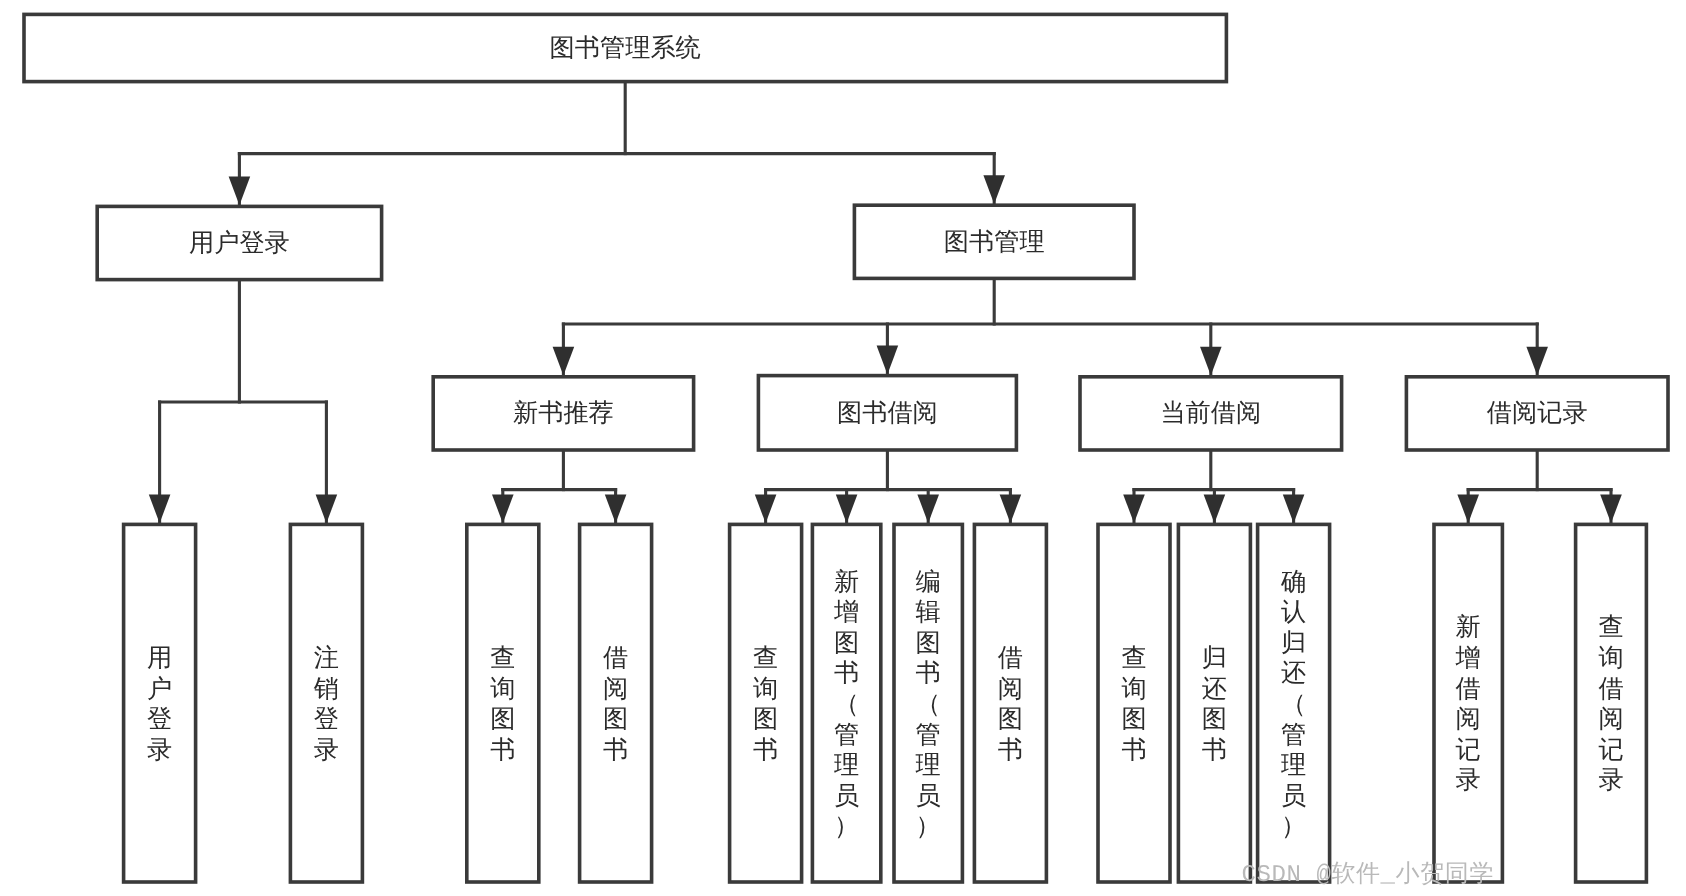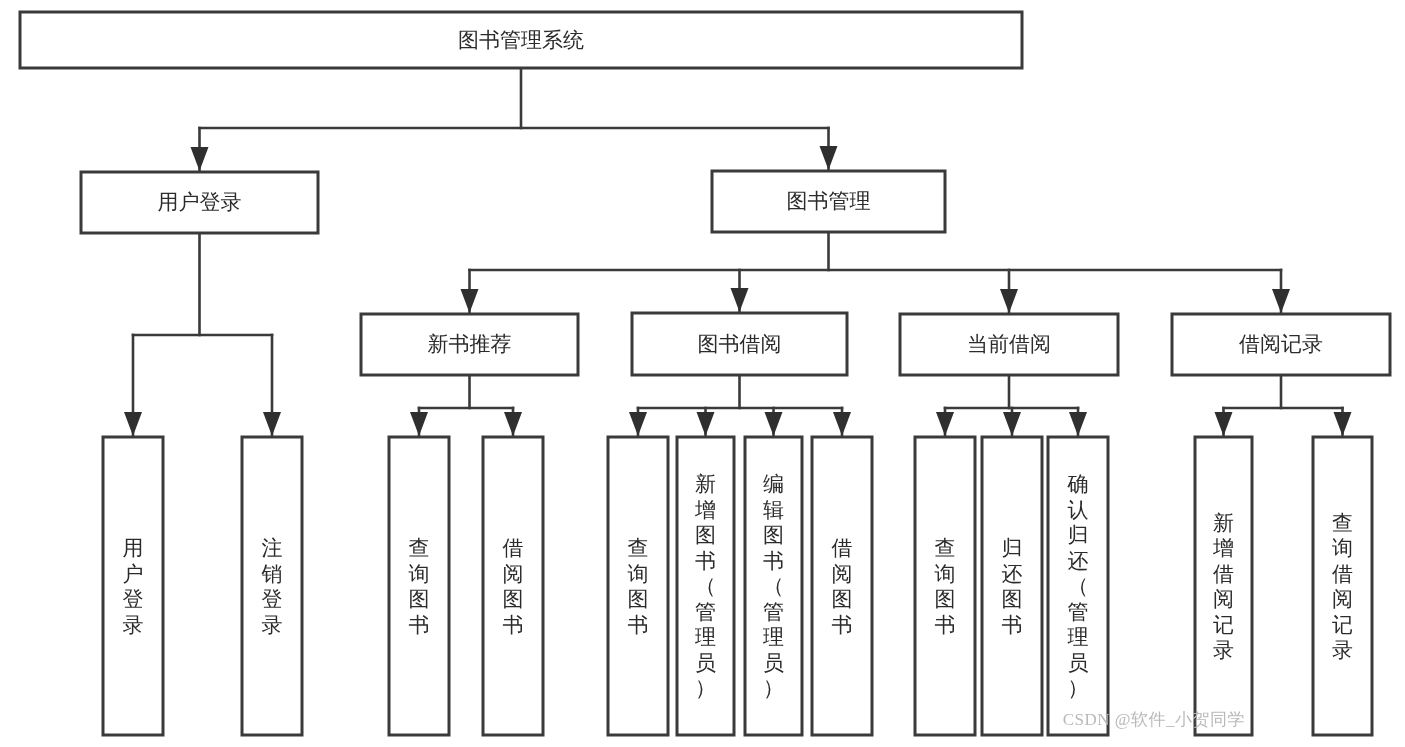--- a/index.html
+++ b/index.html
@@ -51,23 +51,23 @@
   }
   .node-label-v {
     font-family: "Liberation Sans", "DejaVu Sans", sans-serif;
     font-size: 21px;
     fill: #2b2b2b;
     text-anchor: middle;
   }
   .watermark-text {
     position: absolute;
     right: 8px;
-    bottom: 16px;
-    font-family: Liberation Serif, serif;
-    font-size: 17px;
+    bottom: 6px;
+    font-family: Liberation Mono, monospace;
+    font-size: 20px;
     color: #b9b9b9;
     white-space: nowrap;
     letter-spacing: 0.5px;
     pointer-events: none;
   }
 </style>
 </head>
 <body>
 
 <div id="diagram-root">

